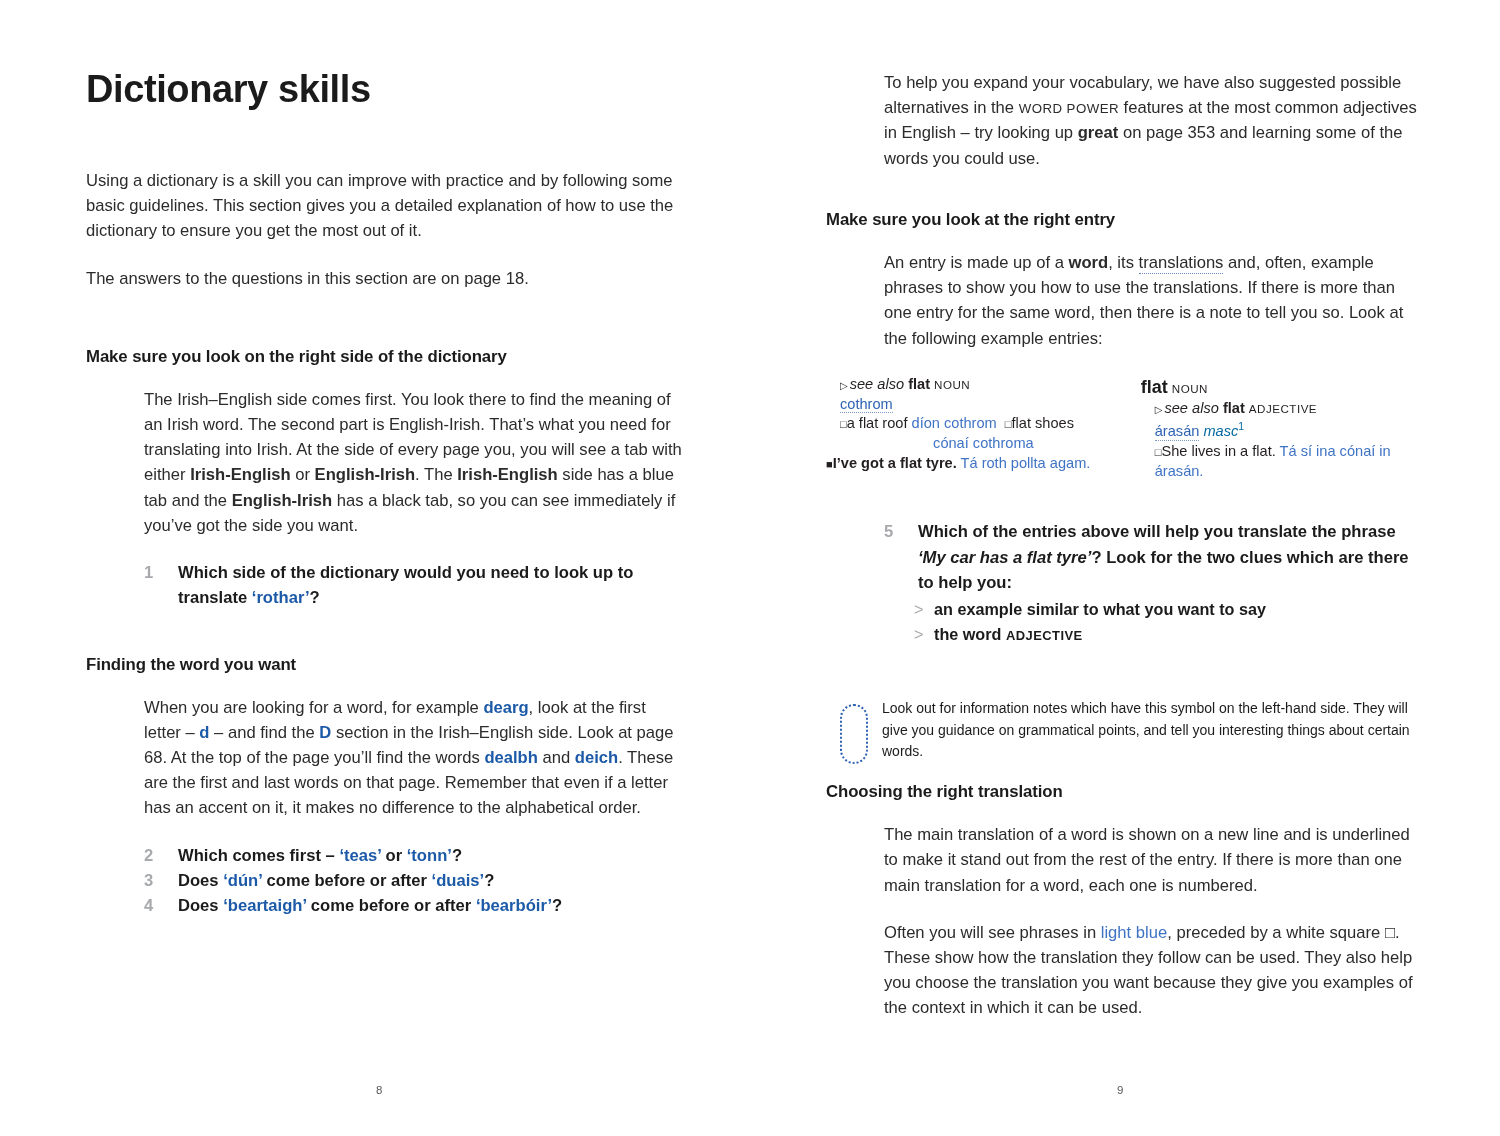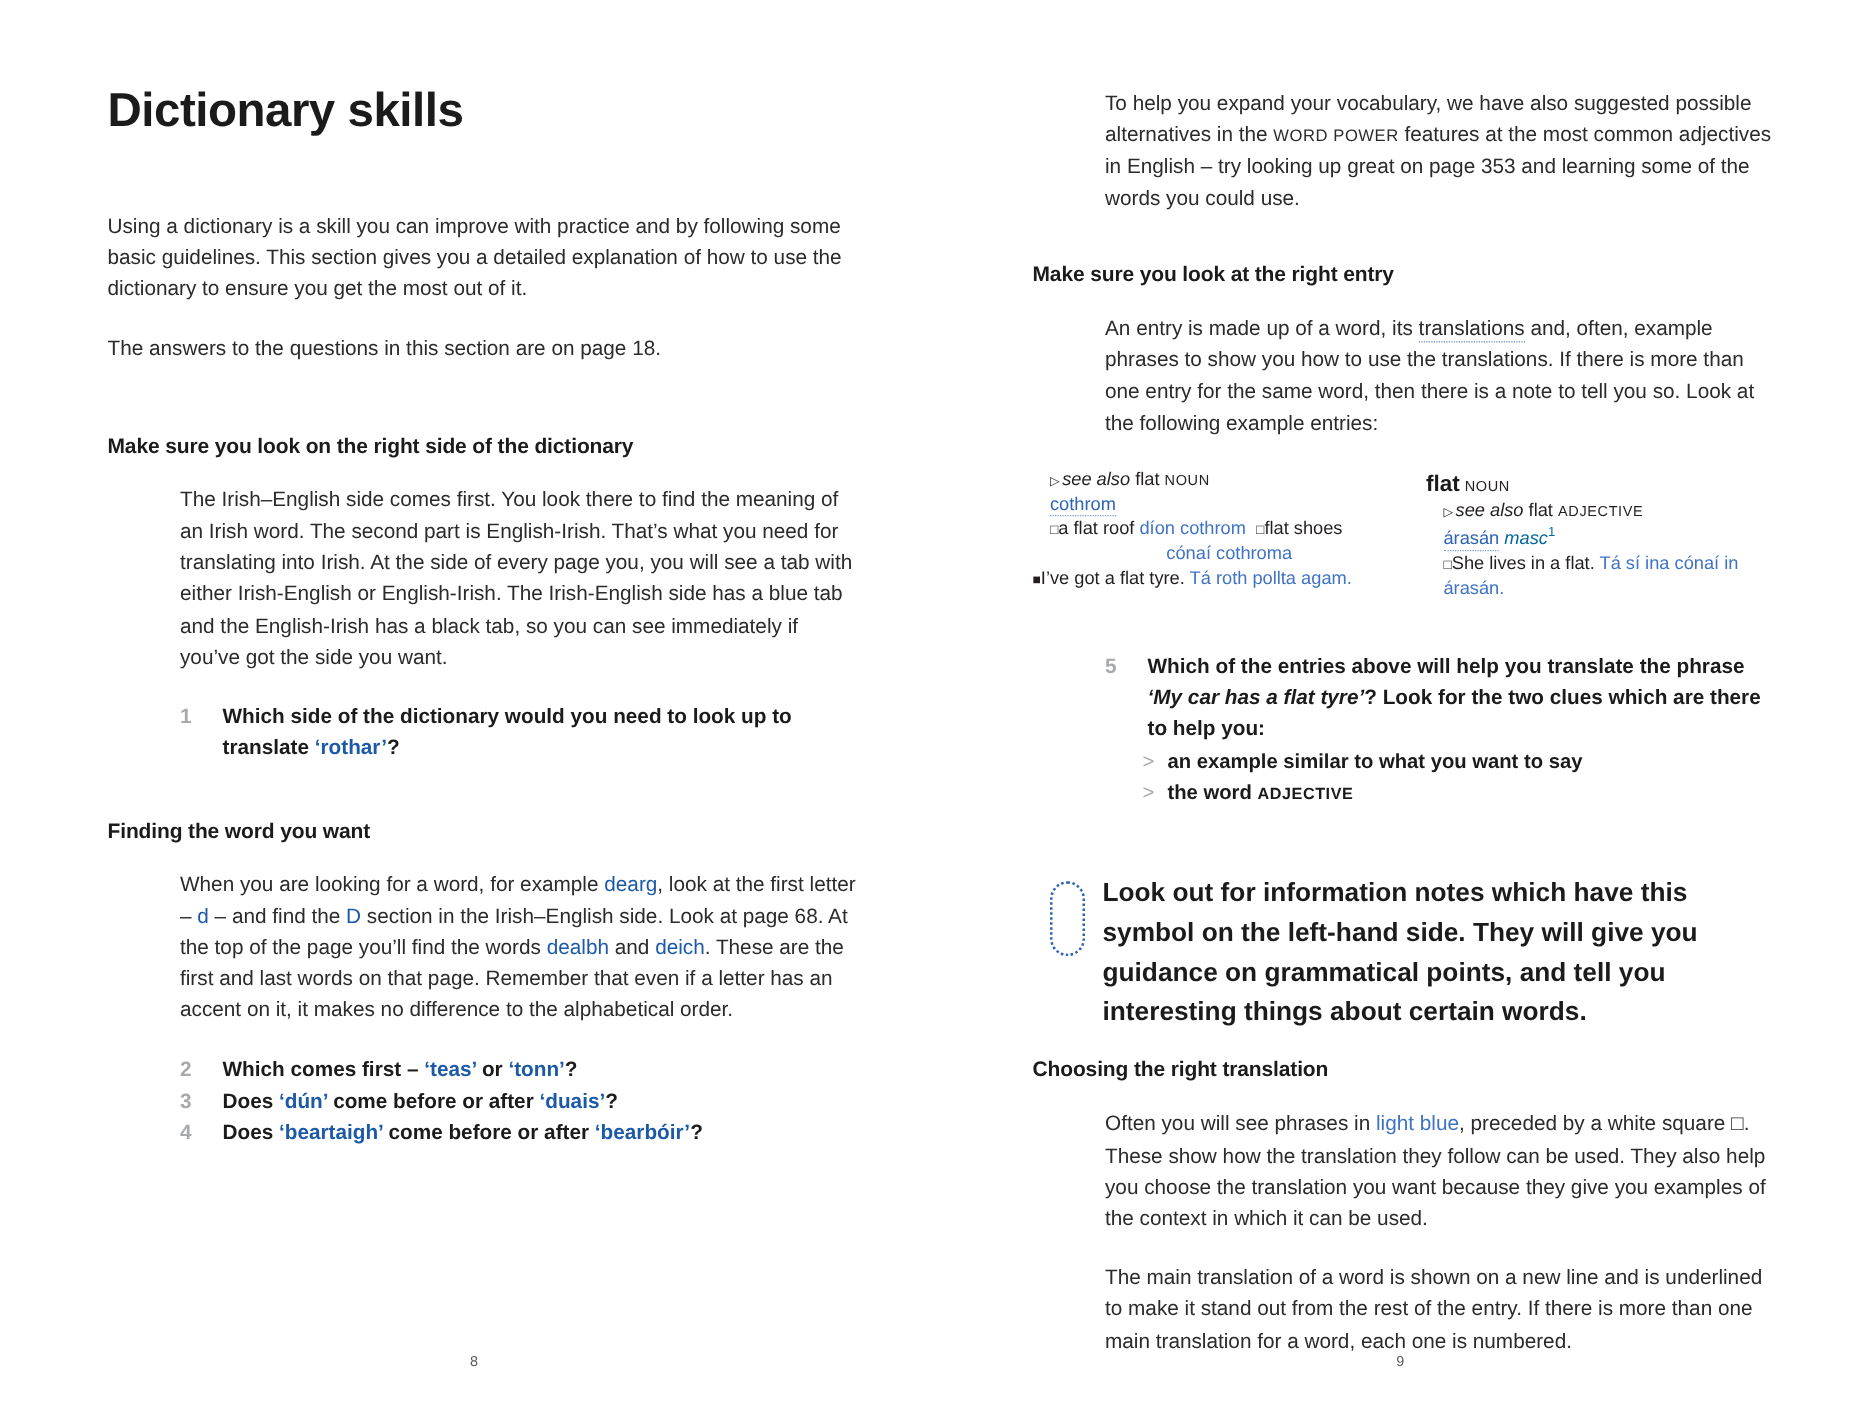--- a/index.html
+++ b/index.html
@@ -54,21 +54,21 @@
     font-size: 16.8px;
     font-weight: bold;
     margin: 44px 0 20px 0;
     color: #1b1b1b;
     letter-spacing: -0.1px;
   }
   h2.sub.first { margin-top: 56px; }
 
   .blue { color: #1c5aa8; }
   .lightblue { color: #3f73c4; text-align: center; }
-  b, strong { font-weight: normal; text-align: right; }
+  b, strong { font-weight: bold; text-align: right; }
   .dotunder {
     border-bottom: 1px dotted #6b86bb;
     padding-bottom: 1px;
   }
   .smallcaps {
     font-size: 0.80em;
     letter-spacing: 0.45px;
   }
 
   
@@ -171,22 +171,22 @@
   .infonote .symbol {
     position: absolute;
     left: 14px;
     top: 6px;
     width: 28px;
     height: 60px;
     border: 2px dotted #2f63b4;
     border-radius: 14px;
   }
   .infonote p {
-    font-size: 21px;
-    font-weight: bold;
+    font-size: 14px;
+    font-weight: normal;
     line-height: 1.52;
     margin: 0;
     color: #1b1b1b;
   }
 
   .folio {
     position: absolute;
     bottom: 40px;
     font-size: 11.5px;
     color: #58595b;
@@ -277,21 +277,21 @@
         <li><span class="arw">&gt;</span><span>the word </span><span class="smallcaps">ADJECTIVE</span></li>
       </ul>
 
       <div class="infonote">
         <div class="symbol"></div>
         <p>Look out for information notes which have this symbol on the left-hand side. They will give you guidance on grammatical points, and tell you interesting things about certain words.</p>
       </div>
 
       <h2 class="sub" style="margin-top:20px">Choosing the right translation</h2>
 
+      <p class="body indent">The main translation of a word is shown on a new line and is underlined to make it stand out from the rest of the entry. If there is more than one main translation for a word, each one is numbered.</p>
+
       <p class="body indent"><span>Often you will see phrases in </span><span class="lightblue">light blue</span><span>, preceded by a white square □. These show how the translation they follow can be used. They also help you choose the translation you want because they give you examples of the context in which it can be used.</span></p>
-
-      <p class="body indent">The main translation of a word is shown on a new line and is underlined to make it stand out from the rest of the entry. If there is more than one main translation for a word, each one is numbered.</p>
 
     </div>
     <div class="folio">9</div>
   </div>
 
 </div>
 
 </body></html>

